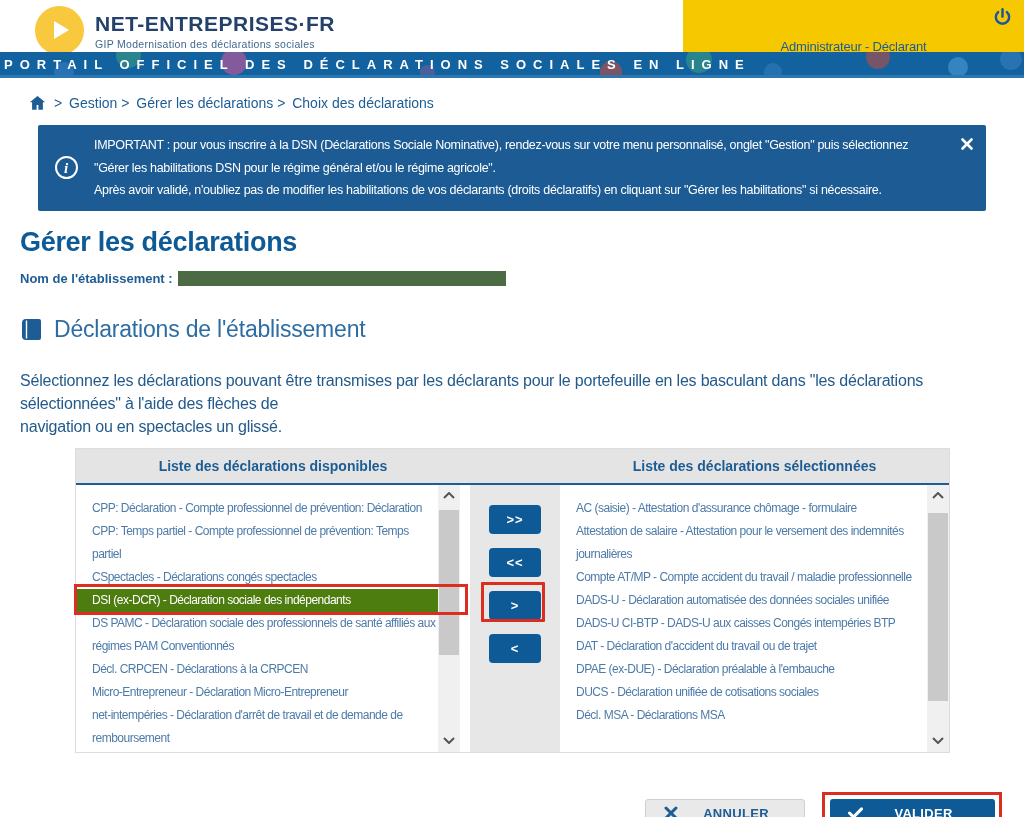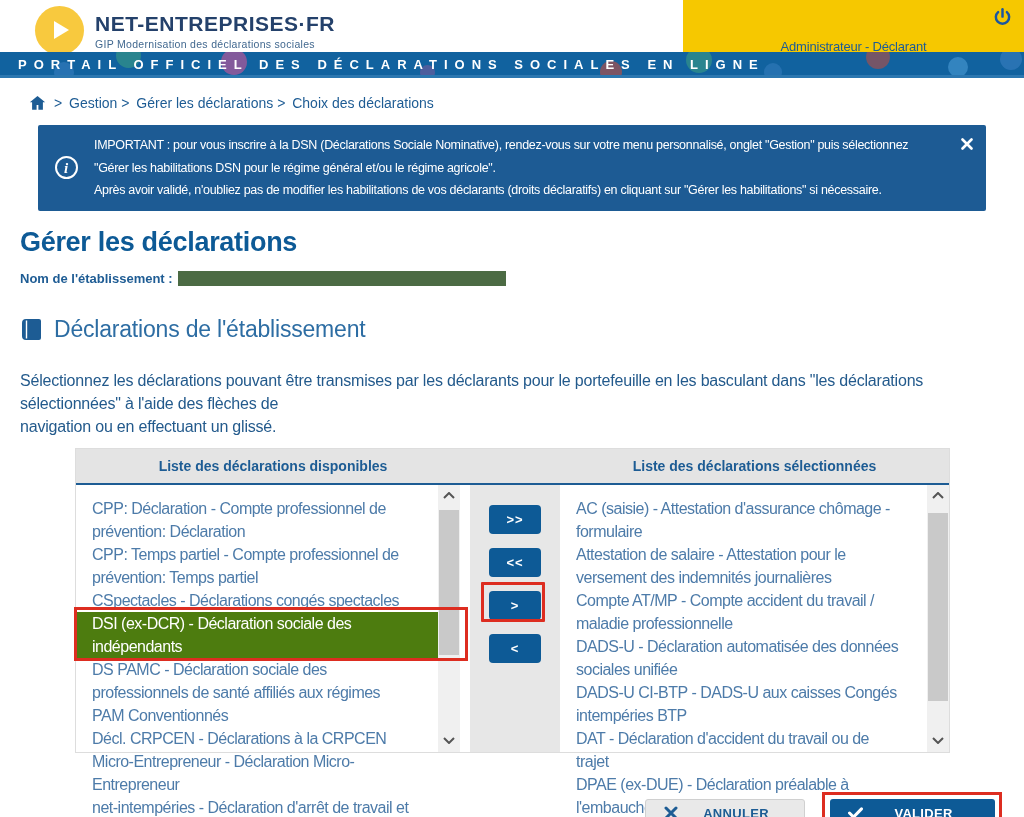--- a/index.html
+++ b/index.html
@@ -12,21 +12,21 @@
   .logo-circle { width:49px; height:49px; border-radius:50%; background:#f8c93e; position:relative; flex-shrink:0; }
   .logo-circle::after { content:''; position:absolute; left:19px; top:15px; border-left:15px solid #fff; border-top:9px solid transparent; border-bottom:9px solid transparent; }
   .logo-title { font-size:21px; font-weight:bold; color:#24416b; letter-spacing:.5px; }
   .logo-sub { font-size:10.5px; color:#41688f; margin-top:2px; letter-spacing:.3px; }
   .user-box { position:absolute; right:0; top:0; width:341px; height:62px; background:#f6c800; }
   .power-icon { position:absolute; top:7px; right:11px; width:21px; height:21px; cursor:pointer; }
   .user-role { position:absolute; bottom:8px; left:0; right:0; text-align:center; color:#1d5c94; font-size:13px; letter-spacing:-.2px; }
 
   
   .banner { position:relative; height:26px; background:#11629f; border-bottom:3px solid #2c77b0; overflow:hidden; }
-  .banner-text { position:relative; z-index:2; color:#fff; font-size:13px; font-weight:bold; letter-spacing:7px; line-height:26px; padding-left:18px; white-space:nowrap; }
+  .banner-text { position:relative; z-index:2; color:#fff; font-size:13px; font-weight:bold; letter-spacing:7px; line-height:26px; padding-left:4px; white-space:nowrap; }
   .dot { position:absolute; border-radius:50%; z-index:1; }
   .dot1 { left:54px; top:10px; width:20px; height:20px; background:#3a7fc1; opacity:.55; }
   .dot2 { left:116px; top:-9px; width:25px; height:25px; background:#2e8b8b; opacity:.85; }
   .dot3 { left:221px; top:-3px; width:26px; height:26px; background:#8a5a9b; opacity:.95; }
   .dot4 { left:420px; top:13px; width:15px; height:15px; background:#8a5a9b; opacity:.5; }
   .dot5 { left:600px; top:9px; width:22px; height:22px; background:#a05050; opacity:.75; }
   .dot6 { left:686px; top:-5px; width:26px; height:26px; background:#2e8b8b; opacity:.85; }
   .dot7 { left:764px; top:11px; width:18px; height:18px; background:#3a7fc1; opacity:.5; }
   .dot8 { left:866px; top:-7px; width:24px; height:24px; background:#a05050; opacity:.7; }
   .dot9 { left:948px; top:5px; width:20px; height:20px; background:#4b9bd6; opacity:.6; }
@@ -62,21 +62,21 @@
   .dl-header { display:flex; height:36px; background:#e4e4e4; border-bottom:2px solid #1d5c94; align-items:center; font-size:14px; font-weight:bold; color:#1d5c94; }
   .dl-h-left { width:394px; text-align:center; }
   .dl-h-mid { width:90px; }
   .dl-h-right { flex:1; text-align:center; }
   .dl-body { display:flex; height:267px; }
   .list-pane { display:flex; }
   .pane-left { width:394px; }
   .pane-left .scrollbar { margin-right:10px; }
   .pane-right { flex:1; }
   .items { flex:1; padding-top:12px; }
-  .item { font-size:16px; letter-spacing:-.5px; color:#4d7ba9; line-height:23px; padding:0 23px 0 16px; cursor:pointer; }
+  .item { font-size:12px; letter-spacing:-.5px; color:#4d7ba9; line-height:23px; padding:0 0 0 16px; cursor:pointer; }
   .item.selected { background:#4d7c0f; color:#fff; }
   .item.annotated { position:relative; }
   .item.annotated::after { content:''; position:absolute; left:-2px; right:-30px; top:-5px; bottom:-3px; border:3px solid #dd2d20; pointer-events:none; z-index:6; }
   .scrollbar { width:22px; background:#f0f0f0; position:relative; flex-shrink:0; cursor:pointer; }
   .sb-up, .sb-down { position:absolute; left:0; right:0; height:22px; display:flex; align-items:center; justify-content:center; }
   .sb-up { top:0; } .sb-down { bottom:0; }
   .sb-thumb { position:absolute; left:1px; right:1px; background:#c9c9c9; cursor:pointer; }
   .pane-left .sb-thumb { top:25px; height:145px; }
   .pane-right .sb-thumb { top:28px; height:188px; }
   .mid-col { width:90px; background:#e7e7e7; display:flex; flex-direction:column; align-items:center; padding-top:20px; gap:14px; flex-shrink:0; }
@@ -180,21 +180,21 @@
         <path d="M4.5 1.5v18" stroke="#fff" stroke-width="1.4"></path>
       </svg>
     </span>
     <h2 class="section-title">Déclarations de l'établissement</h2>
   </div>
 
   <div class="instructions">
 
       <div class="instr-line">Sélectionnez les déclarations pouvant être transmises par les déclarants pour le portefeuille en les basculant dans "les déclarations sélectionnées" à l'aide des flèches de</div>
 
-      <div class="instr-line">navigation ou en effectuant un glissé.</div>
+      <div class="instr-line">navigation ou en spectacles un glissé.</div>
     </div>
 
   <div class="dual-list">
     <div class="dl-header">
       <div class="dl-h-left">Liste des déclarations disponibles</div>
       <div class="dl-h-mid"></div>
       <div class="dl-h-right">Liste des déclarations sélectionnées</div>
     </div>
     <div class="dl-body">
 

